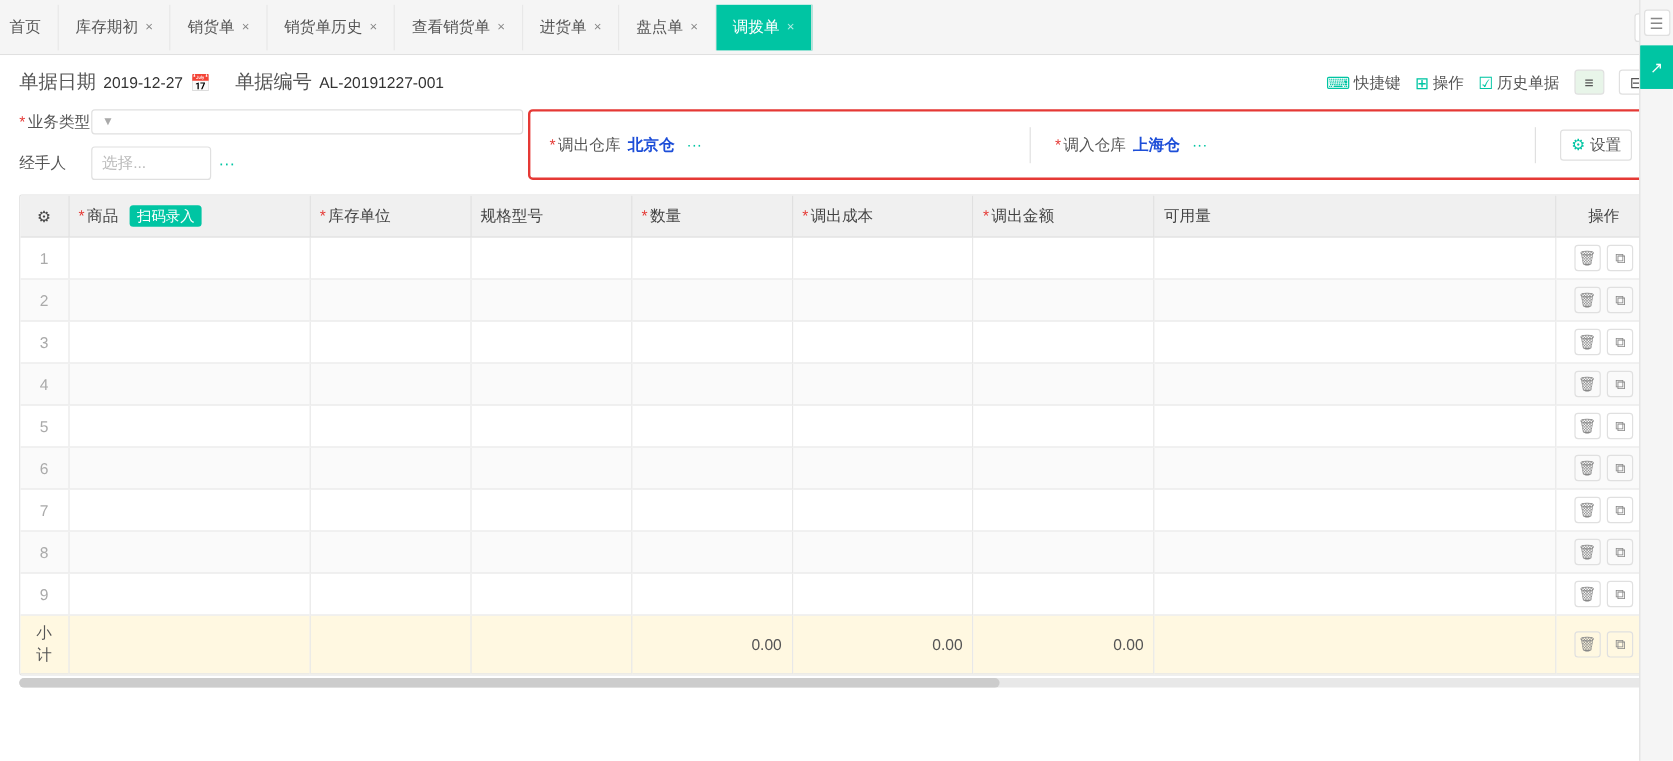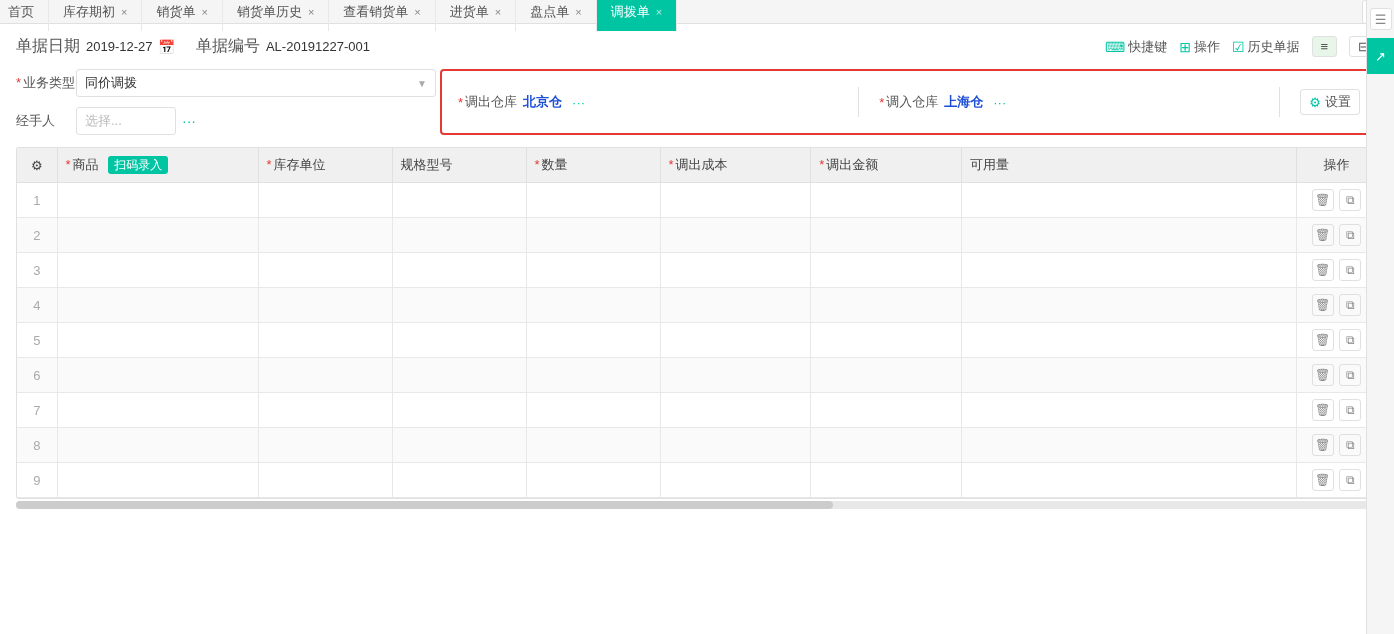--- a/index.html
+++ b/index.html
@@ -4,21 +4,21 @@
   <style>
     * { box-sizing: border-box; margin: 0; padding: 0; }
     body { font-family: 'Microsoft YaHei', Arial, sans-serif; font-size: 13px; color: #333; background: #fff; overflow: hidden; }
 
     
     .tab-bar {
       display: flex; align-items: center;
       border-bottom: 1px solid #e0e0e0;
       background: #f5f5f5;
       padding: 0 8px;
-      height: 24px;
+      height: 46px;
     }
     .tab-item {
       display: flex; align-items: center;
       padding: 0 14px;
       height: 38px;
       cursor: pointer;
       font-size: 13px;
       color: #555;
       border-right: 1px solid #e8e8e8;
       position: relative;
@@ -306,21 +306,20 @@
   </div>
 
   <div class="form-area">
 
     <div class="form-left">
       <div class="form-row">
         <span class="form-label">
           <span class="required-star">*</span><span>业务类型</span>
         </span>
         <div class="form-select">
-          <span class="select-value">同价调拨</span>
           <span class="arrow">▼</span>
         </div>
       </div>
       <div class="form-row">
         <span class="form-label">经手人</span>
         <span class="form-input-placeholder">选择...</span>
         <span class="more-btn">···</span>
       </div>
     </div>
 
@@ -495,20 +494,34 @@
       <td></td>
       <td style="cursor:pointer;"></td>
       <td></td>
       <td></td>
       <td></td>
       <td class="op-cell">
         <button class="op-btn" title="删除">🗑</button>
         <button class="op-btn" title="复制">⧉</button>
       </td>
     </tr>
+          <tr class="subtotal-row">
+      <td class="row-num" style="color:#555;font-weight:500;">小计</td>
+      <td></td>
+      <td></td>
+      <td></td>
+      <td style="text-align:right;">0.00</td>
+      <td style="text-align:right;">0.00</td>
+      <td style="text-align:right;">0.00</td>
+      <td></td>
+      <td class="op-cell">
+        <button class="op-btn" title="删除">🗑</button>
+        <button class="op-btn" title="复制">⧉</button>
+      </td>
+    </tr>
         </tbody>
     </table>
   </div>
 
   <div class="bottom-scroll">
     <div class="bottom-scroll-thumb"></div>
   </div>
 </div>
 
 <div class="right-sidebar">

